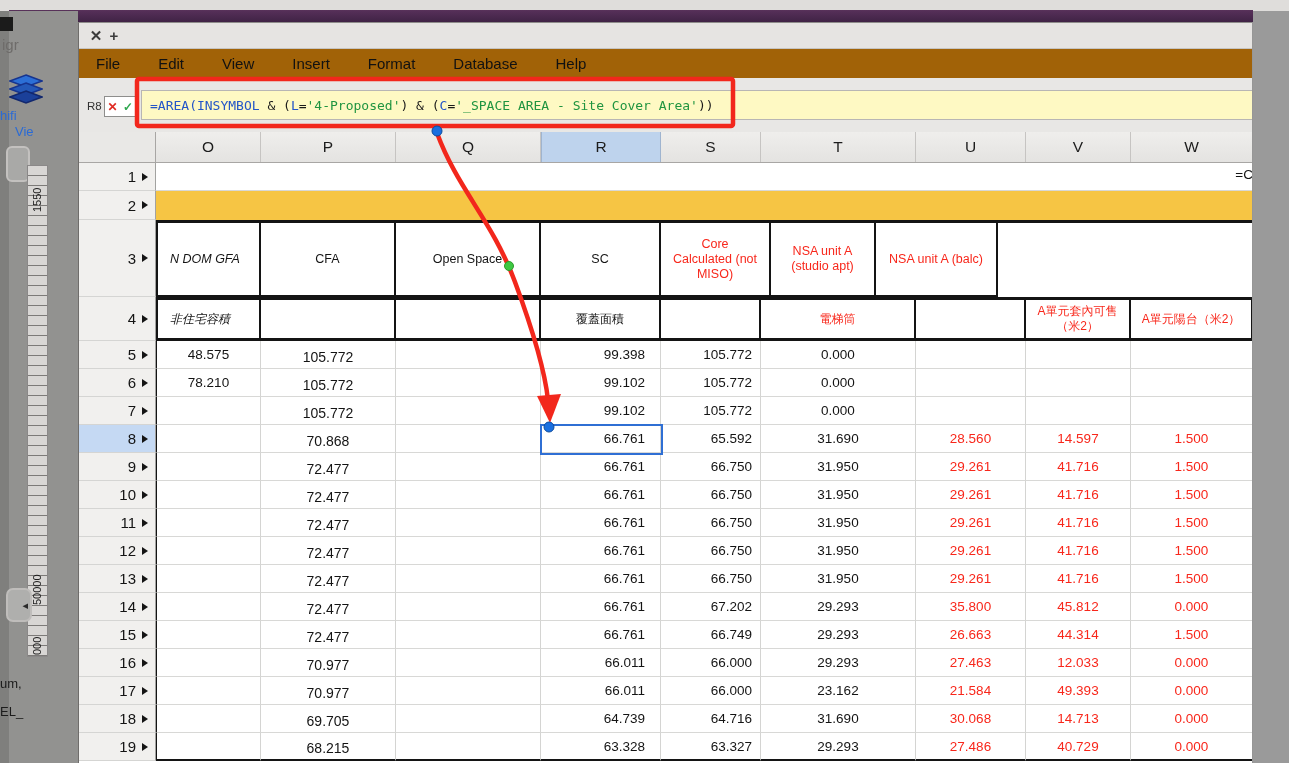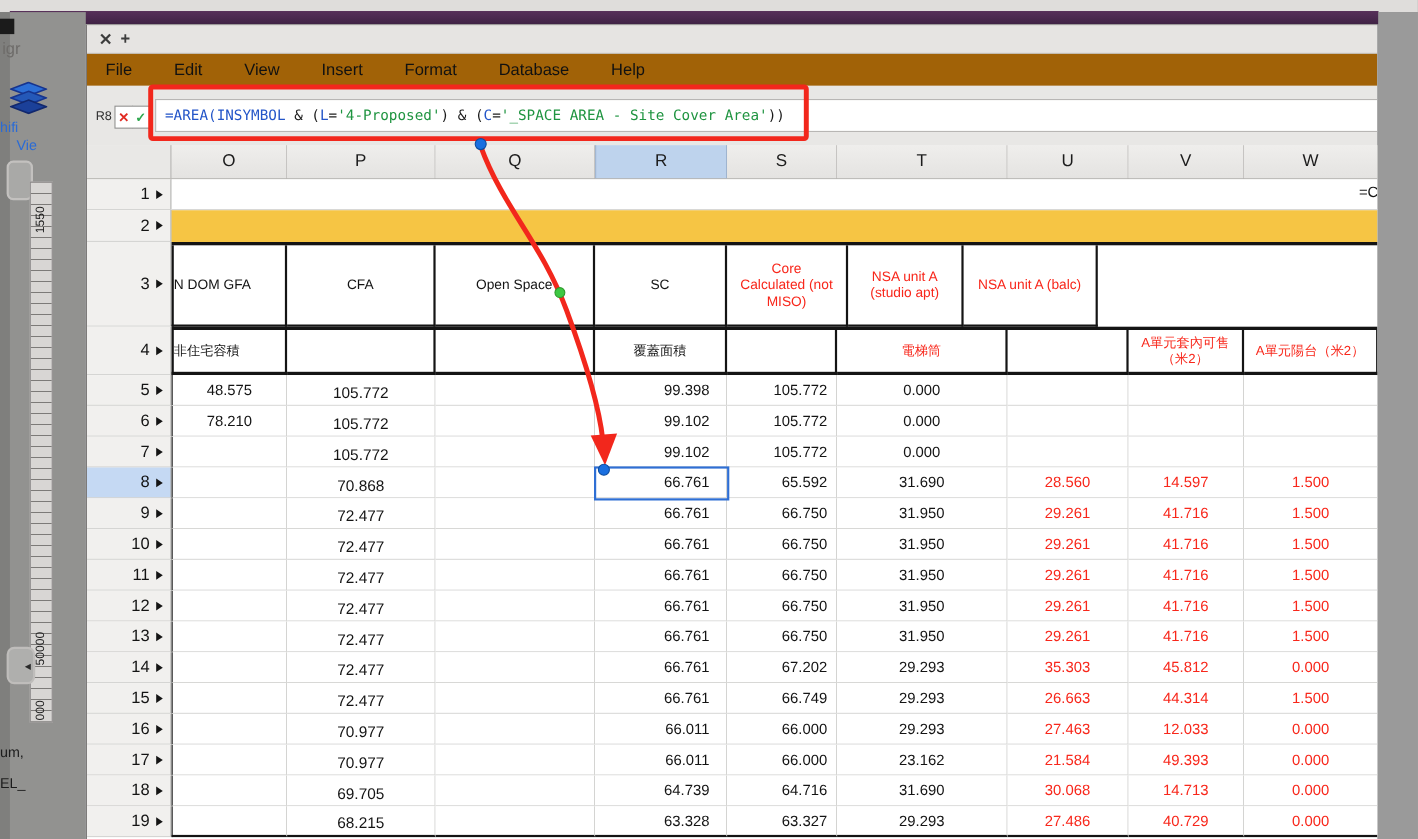--- a/index.html
+++ b/index.html
@@ -40,21 +40,21 @@
              display:flex; align-items:center; }
   .menu-item { font-size:15px; color:#111; margin-left:38px; }
   .menu-item:first-child { margin-left:17px; }
 
   .formula-row { position:absolute; left:0; top:55px; width:100%; height:54px; background:#E8E7E5; }
   .cellref { position:absolute; left:8px; top:22px; font-size:11.5px; color:#333; }
   .fbtn { position:absolute; top:18px; width:17px; height:21px; background:#FFF; border:1px solid #8E8E8C;
           display:flex; align-items:center; justify-content:center; font-size:12px; font-weight:bold; }
   .fbtn.cancel { left:25px; color:#E02A22; }
   .fbtn.confirm { left:41px; color:#2FA84F; border-left:none; }
-  .formula-field { position:absolute; left:62px; top:12px; right:0; height:30px; background:#ffffff;
+  .formula-field { position:absolute; left:62px; top:12px; right:0; height:30px; background:#fef9c3;
                    border:1px solid #B8B6B4; border-right:none; display:flex; align-items:center;
                    padding-left:8px; font-family:"DejaVu Sans Mono", monospace; font-size:13px;
                    white-space:pre; overflow:hidden; }
   .tok-blue { color:#2355C8; } .tok-green { color:#1F9440; } .tok-black { color:#1A1A1A; }
 
   
   .sheet { position:absolute; left:0; top:109px; width:1174px; height:632px; background:#FFF; }
   .row { display:flex; }
   .cells { display:flex; flex:1; }
   .w-gut { width:77px; } .w-O { width:105px; } .w-P { width:135px; } .w-Q { width:145px; }
@@ -77,21 +77,21 @@
   .row1-wrap { flex:1; background:#FFF; border-bottom:1px solid #D8D8D6; position:relative; }
   .row1-text { position:absolute; right:0; top:4px; font-size:13.5px; color:#141414; }
   .row2-wrap { flex:1; background:#F6C544; }
 
   .hrow .cells { border-top:3px solid #141414; }
   .hcell { display:flex; align-items:center; justify-content:center; text-align:center;
            border-right:2px solid #141414; border-bottom:2px solid #141414;
            font-size:12.5px; line-height:15px; color:#141414; padding:2px 10px; }
   .hcell.first { border-left:2px solid #141414; }
   .hcell.red { color:#F8271B; }
-  .hcell.a-left { justify-content:flex-start; text-align:left; padding-left:0; }
+  .hcell.a-left { justify-content:flex-start; text-align:left; padding-left:12px;font-style:italic; }
   .hcell.tight { padding:2px 13px; }
   .r4 .hcell { border-bottom:3px solid #141414; font-size:12px; }
 
   .dcell { display:flex; align-items:center; justify-content:center; font-size:13.5px; color:#141414;
            border-right:1px solid #D4D4D2; border-bottom:1px solid #D8D8D6; background:#FFF; }
   .dcell.first { border-left:1.5px solid #141414; }
   .dcell.red { color:#F8271B; }
   .dcell.a-r { justify-content:flex-end; padding-right:15px; }
   .dcell.a-r.s-pad { padding-right:8px; }
   .dcell.lo { align-items:flex-end; padding-bottom:3px; font-size:14px; }
@@ -367,21 +367,21 @@
           <div class="num">14</div>
           <div class="tri"></div>
         </div>
         <div class="cells">
           <div class="dcell w-O first"></div>
           <div class="dcell w-P lo">72.477</div>
           <div class="dcell w-Q"></div>
           <div class="dcell w-R a-r">66.761</div>
           <div class="dcell w-S a-r s-pad">67.202</div>
           <div class="dcell w-T">29.293</div>
-          <div class="dcell w-U red">35.303</div>
+          <div class="dcell w-U red">35.800</div>
           <div class="dcell w-V red">45.812</div>
           <div class="dcell w-W red">0.000</div>
         </div>
       </div>
       <div class="row rhd drow">
         <div class="gut w-gut rhd">
           <div class="num">15</div>
           <div class="tri"></div>
         </div>
         <div class="cells">

